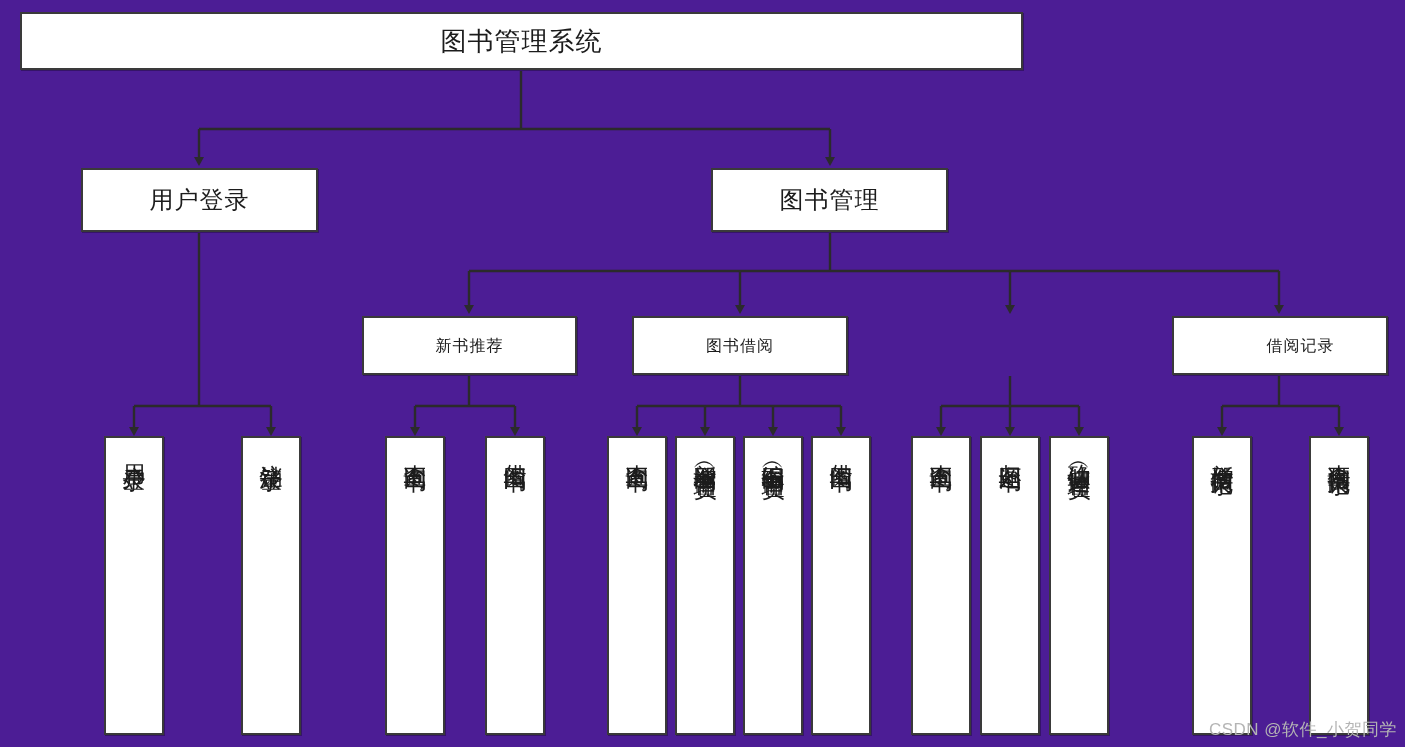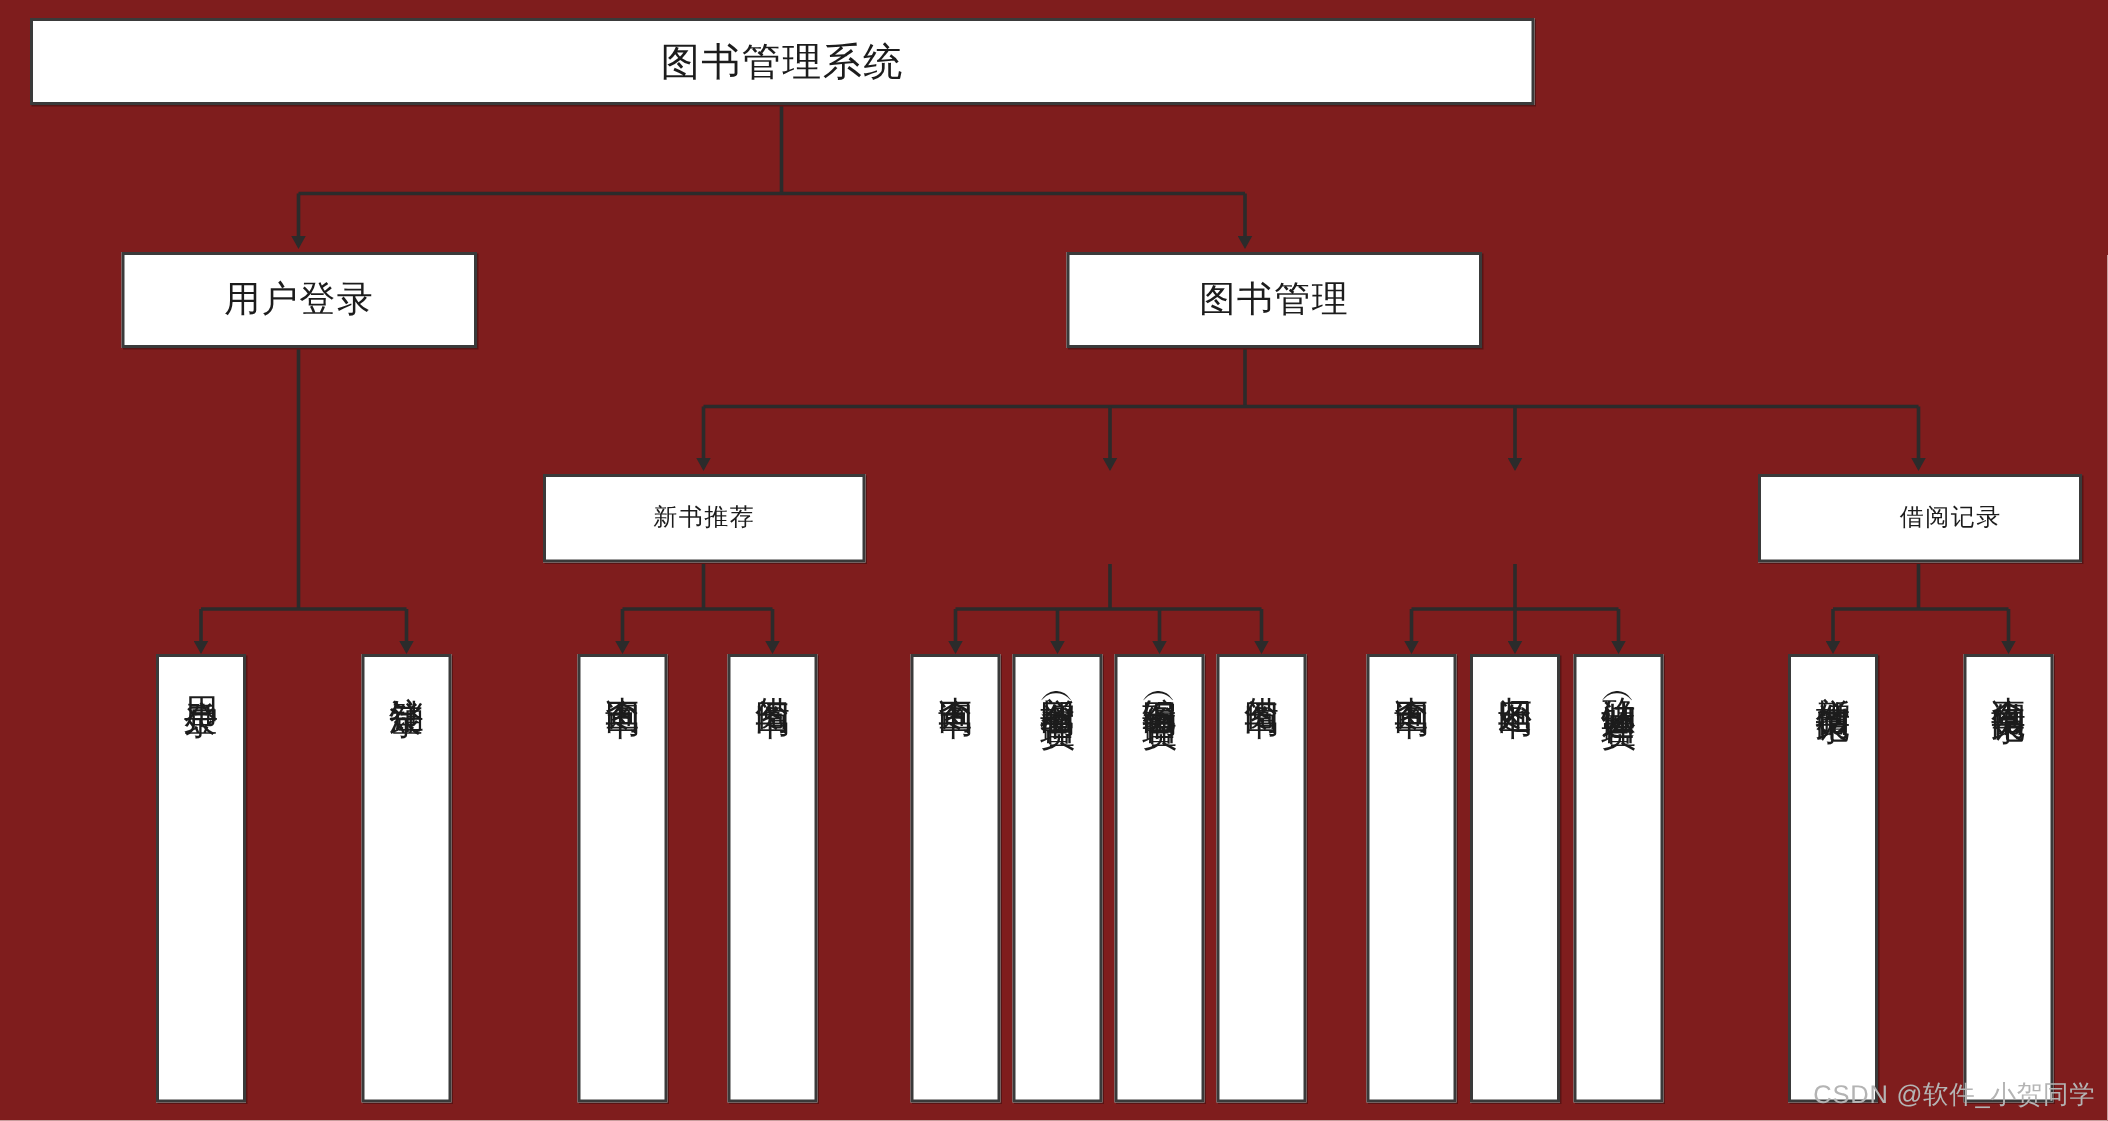--- a/index.html
+++ b/index.html
@@ -7,21 +7,21 @@
     padding: 0;
     background: #ffffff;
   }
   body {
     font-family: "Liberation Sans", "DejaVu Sans", sans-serif;
   }
   #canvas {
     position: relative;
     width: 1405px;
     height: 747px;
-    background: #7f1d1d;
+    background: #4c1d95;
     overflow: hidden;
   }
   #wires {
     position: absolute;
     left: 0;
     top: 0;
     width: 1405px;
     height: 747px;
     pointer-events: none;
   }
@@ -128,27 +128,30 @@
     </g>
   </svg>
 
   <div class="node root" style="left:20px; top:12px; width:1003px; height:58px;">
     <span class="htext">图书管理系统</span>
   </div>
 
   <div class="node lvl2" style="left:81px; top:168px; width:237px; height:64px;">
     <span class="htext">用户登录</span>
   </div>
-  <div class="node lvl2" style="left:711px; top:168px; width:277px; height:64px;">
+  <div class="node lvl2" style="left:711px; top:168px; width:237px; height:64px;">
     <span class="htext">图书管理</span>
   </div>
 
   <div class="node lvl3" style="left:362px; top:316px; width:215px; height:59px;">
     <span class="htext">新书推荐</span>
   </div>
+  <div class="node lvl3" style="left:632px; top:316px; width:216px; height:59px;">
+    <span class="htext">图书借阅</span>
+  </div>
   <div class="node lvl3" style="left:1172px; top:316px; width:216px; height:59px;padding-left:41px;">
     <span class="htext">借阅记录</span>
   </div>
 
   <div class="node leaf" style="left:104px; top:436px; width:60px; height:299px;">
     <span class="vtext">用户登录</span>
   </div>
   <div class="node leaf" style="left:241px; top:436px; width:60px; height:299px;">
     <span class="vtext">注销登录</span>
   </div>

